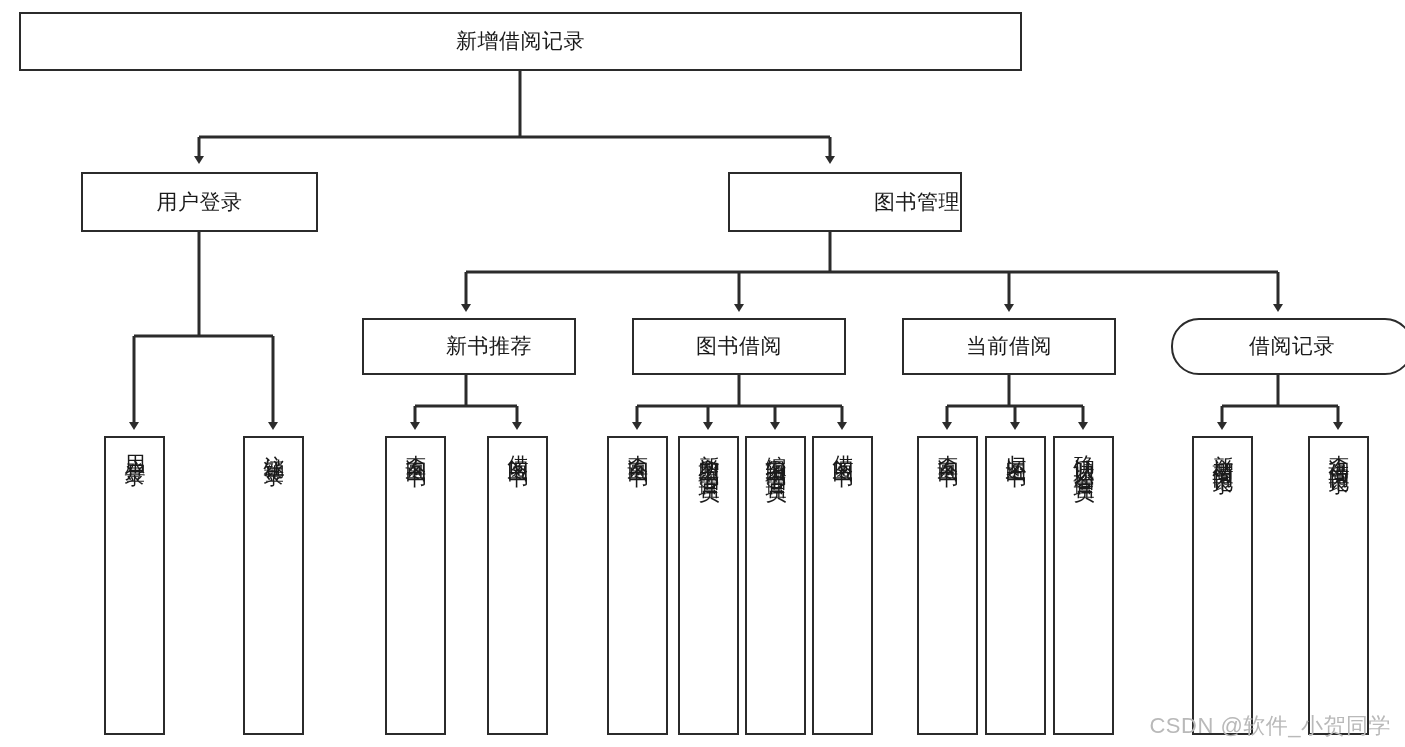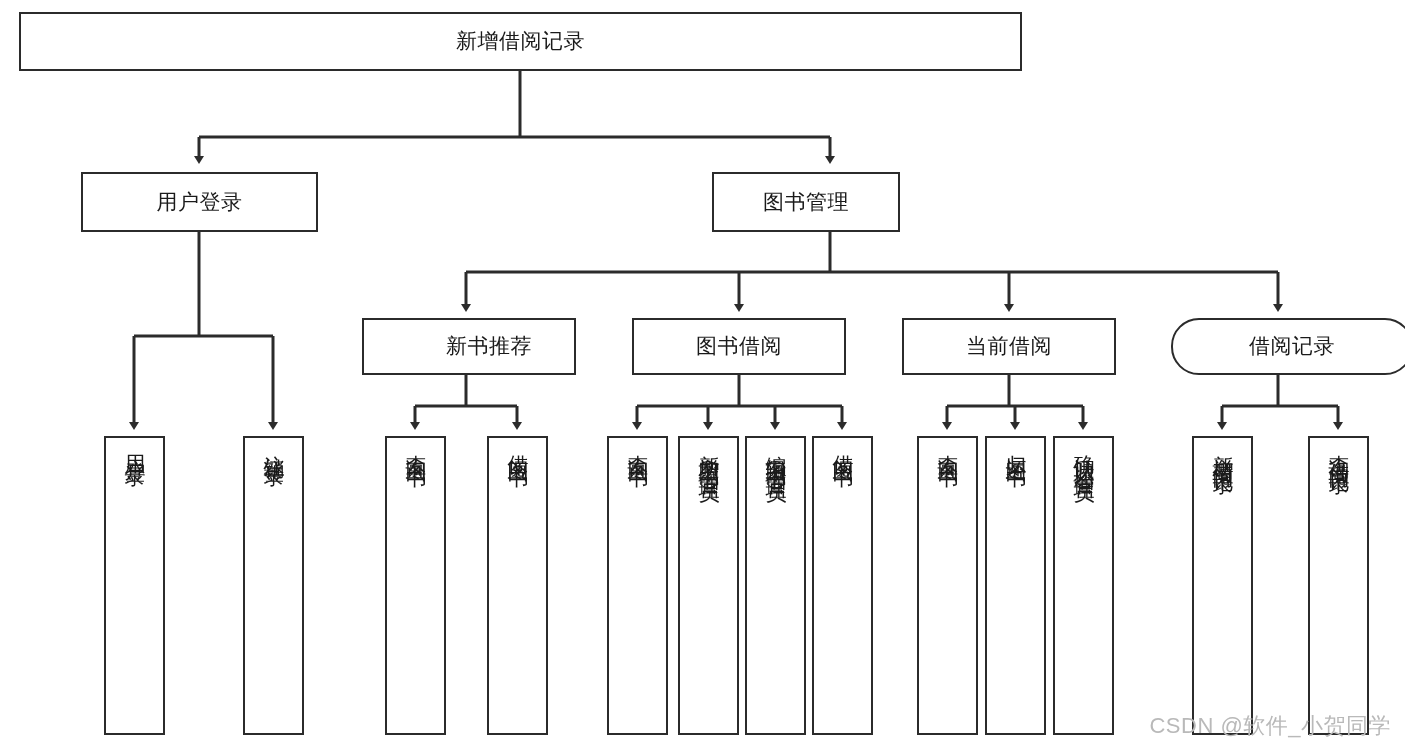--- a/index.html
+++ b/index.html
@@ -129,21 +129,21 @@
     </g>
   </svg>
 
   <div class="node horizontal" style="left:19px; top:12px; width:1003px; height:59px;">
     <span class="label">新增借阅记录</span>
   </div>
 
   <div class="node horizontal" style="left:81px; top:172px; width:237px; height:60px;">
     <span class="label">用户登录</span>
   </div>
-  <div class="node horizontal" style="left:712px; top:172px; width:188px; height:60px;">
+  <div class="node horizontal" style="left:728px; top:172px; width:234px; height:60px;justify-content:flex-end;">
     <span class="label">图书管理</span>
   </div>
 
   <div class="node horizontal" style="left:362px; top:318px; width:214px; height:57px;padding-left:40px;">
     <span class="label">新书推荐</span>
   </div>
   <div class="node horizontal" style="left:902px; top:318px; width:214px; height:57px;">
     <span class="label">当前借阅</span>
   </div>
   <div class="node horizontal" style="left:632px; top:318px; width:214px; height:57px;">

